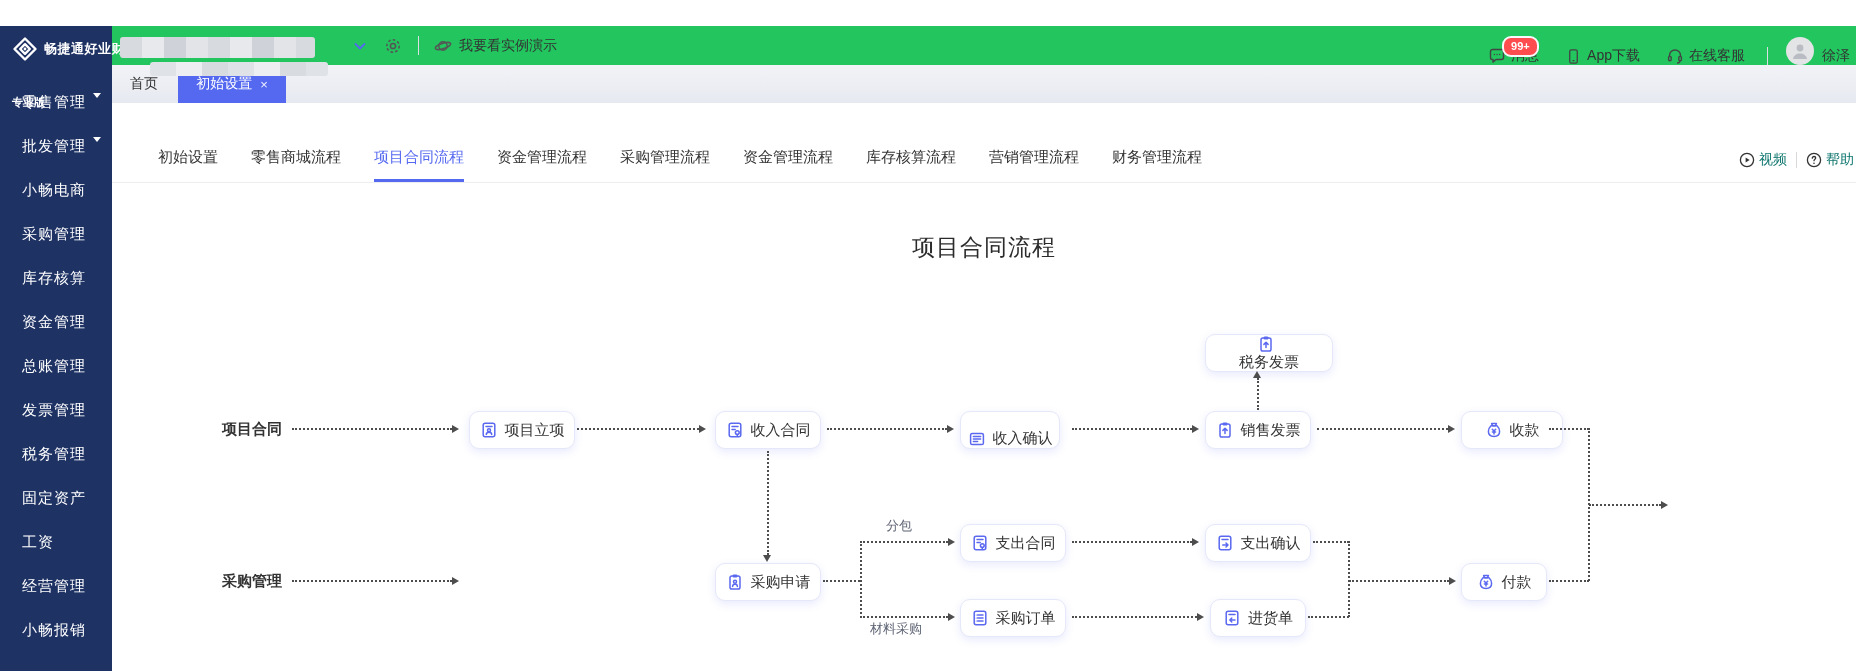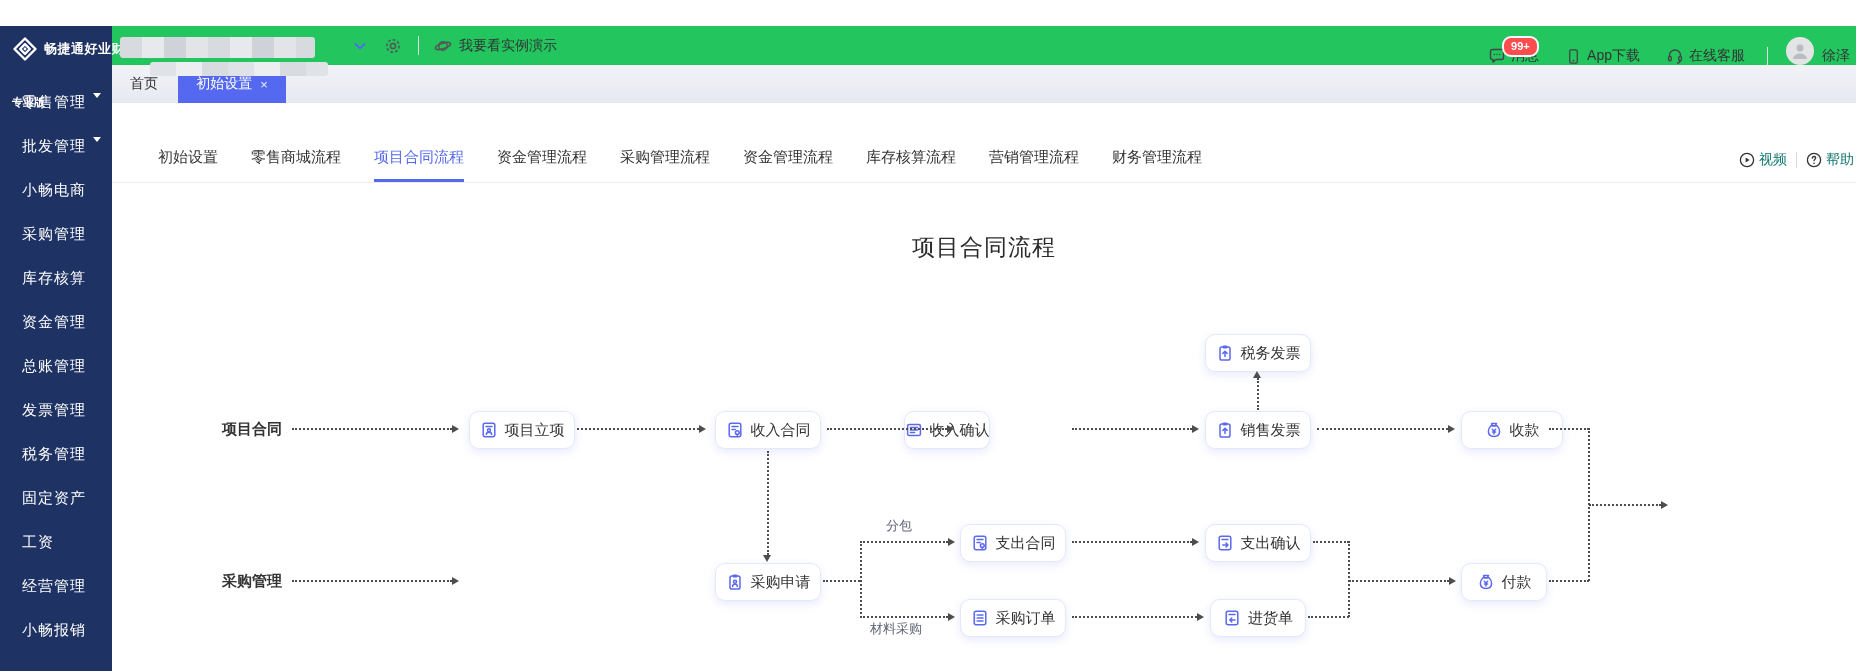--- a/index.html
+++ b/index.html
@@ -245,38 +245,38 @@
     <div class="node" style="left:715px; top:411px; width:106px;">
       <svg width="18" height="18" viewBox="0 0 18 18" fill="none" stroke="#5b68f0" stroke-width="1.5" stroke-linecap="round" stroke-linejoin="round">
           <rect x="3.2" y="2.2" width="11.6" height="13.6" rx="2"></rect>
           <line x1="6" y1="5.6" x2="12" y2="5.6"></line>
           <line x1="6" y1="8.4" x2="9.2" y2="8.4"></line>
           <circle cx="11.3" cy="11.6" r="1.9"></circle>
           <line x1="11.3" y1="13.5" x2="11.3" y2="15"></line>
         </svg>
       <span>收入合同</span>
     </div>
-    <div class="node" style="left:904px; top:411px; width:86px;">
+    <div class="node" style="left:960px; top:411px; width:100px;align-items:flex-end;">
       <svg width="18" height="18" viewBox="0 0 18 18" fill="none" stroke="#5b68f0" stroke-width="1.5" stroke-linecap="round">
           <rect x="2.6" y="3.4" width="12.8" height="11.2" rx="1.6"></rect>
           <line x1="5.4" y1="6.4" x2="12.6" y2="6.4"></line>
           <line x1="5.4" y1="9" x2="12.6" y2="9"></line>
           <line x1="5.4" y1="11.6" x2="9.6" y2="11.6"></line>
         </svg>
       <span>收入确认</span>
     </div>
     <div class="node" style="left:1205px; top:411px; width:106px;">
       <svg width="18" height="18" viewBox="0 0 18 18" fill="none" stroke="#5b68f0" stroke-width="1.5" stroke-linecap="round" stroke-linejoin="round">
           <rect x="4" y="3" width="10" height="13" rx="1.8"></rect>
           <rect x="6.6" y="1.6" width="4.8" height="2.8" rx="1.2" fill="#5b68f0" stroke="none"></rect>
           <path d="M9 12.6V7.4M6.9 9.4 9 7.3l2.1 2.1"></path>
         </svg>
       <span>销售发票</span>
     </div>
-    <div class="node" style="left:1205px; top:334px; width:106px;">
+    <div class="node" style="left:1205px; top:334px; width:128px;flex-direction:column;">
       <svg width="18" height="18" viewBox="0 0 18 18" fill="none" stroke="#5b68f0" stroke-width="1.5" stroke-linecap="round" stroke-linejoin="round">
           <rect x="4" y="3" width="10" height="13" rx="1.8"></rect>
           <rect x="6.6" y="1.6" width="4.8" height="2.8" rx="1.2" fill="#5b68f0" stroke="none"></rect>
           <path d="M9 12.6V7.4M6.9 9.4 9 7.3l2.1 2.1"></path>
         </svg>
       <span>税务发票</span>
     </div>
     <div class="node" style="left:1461px; top:411px; width:102px;">
       <svg width="18" height="18" viewBox="0 0 18 18" fill="none" stroke="#5b68f0" stroke-width="1.5" stroke-linecap="round" stroke-linejoin="round">
           <path d="M6.6 2.6h4.8l-1 2.2H7.6z"></path>

